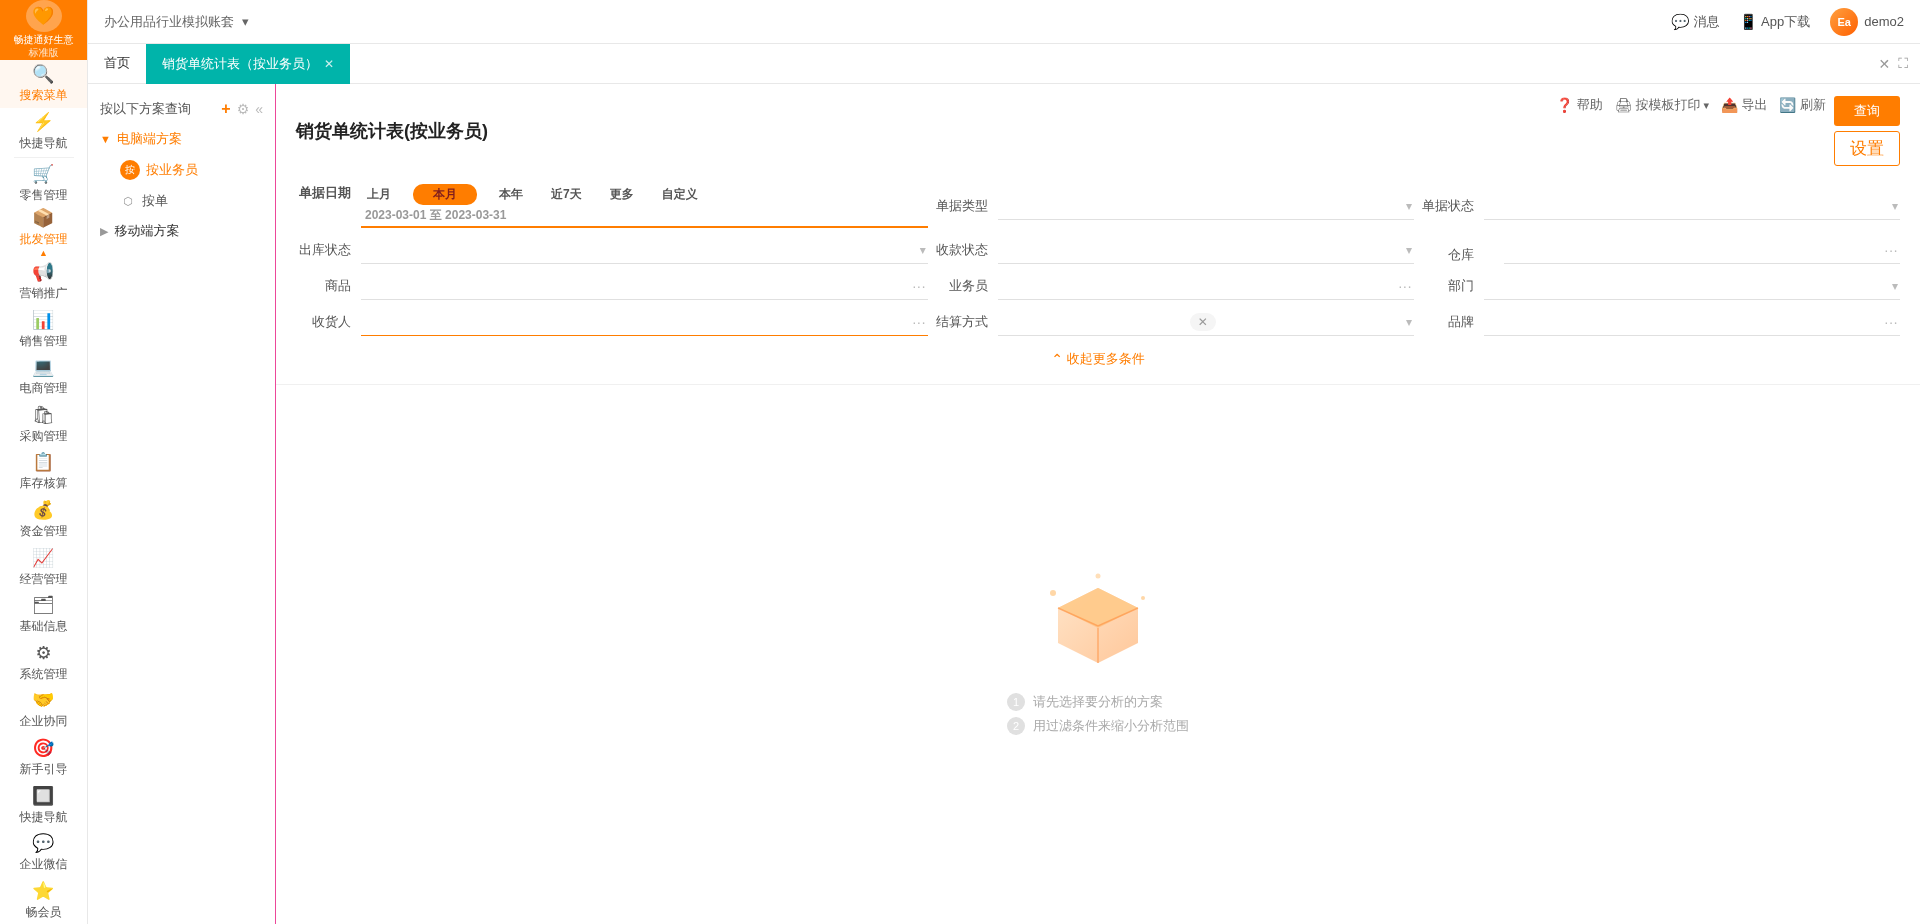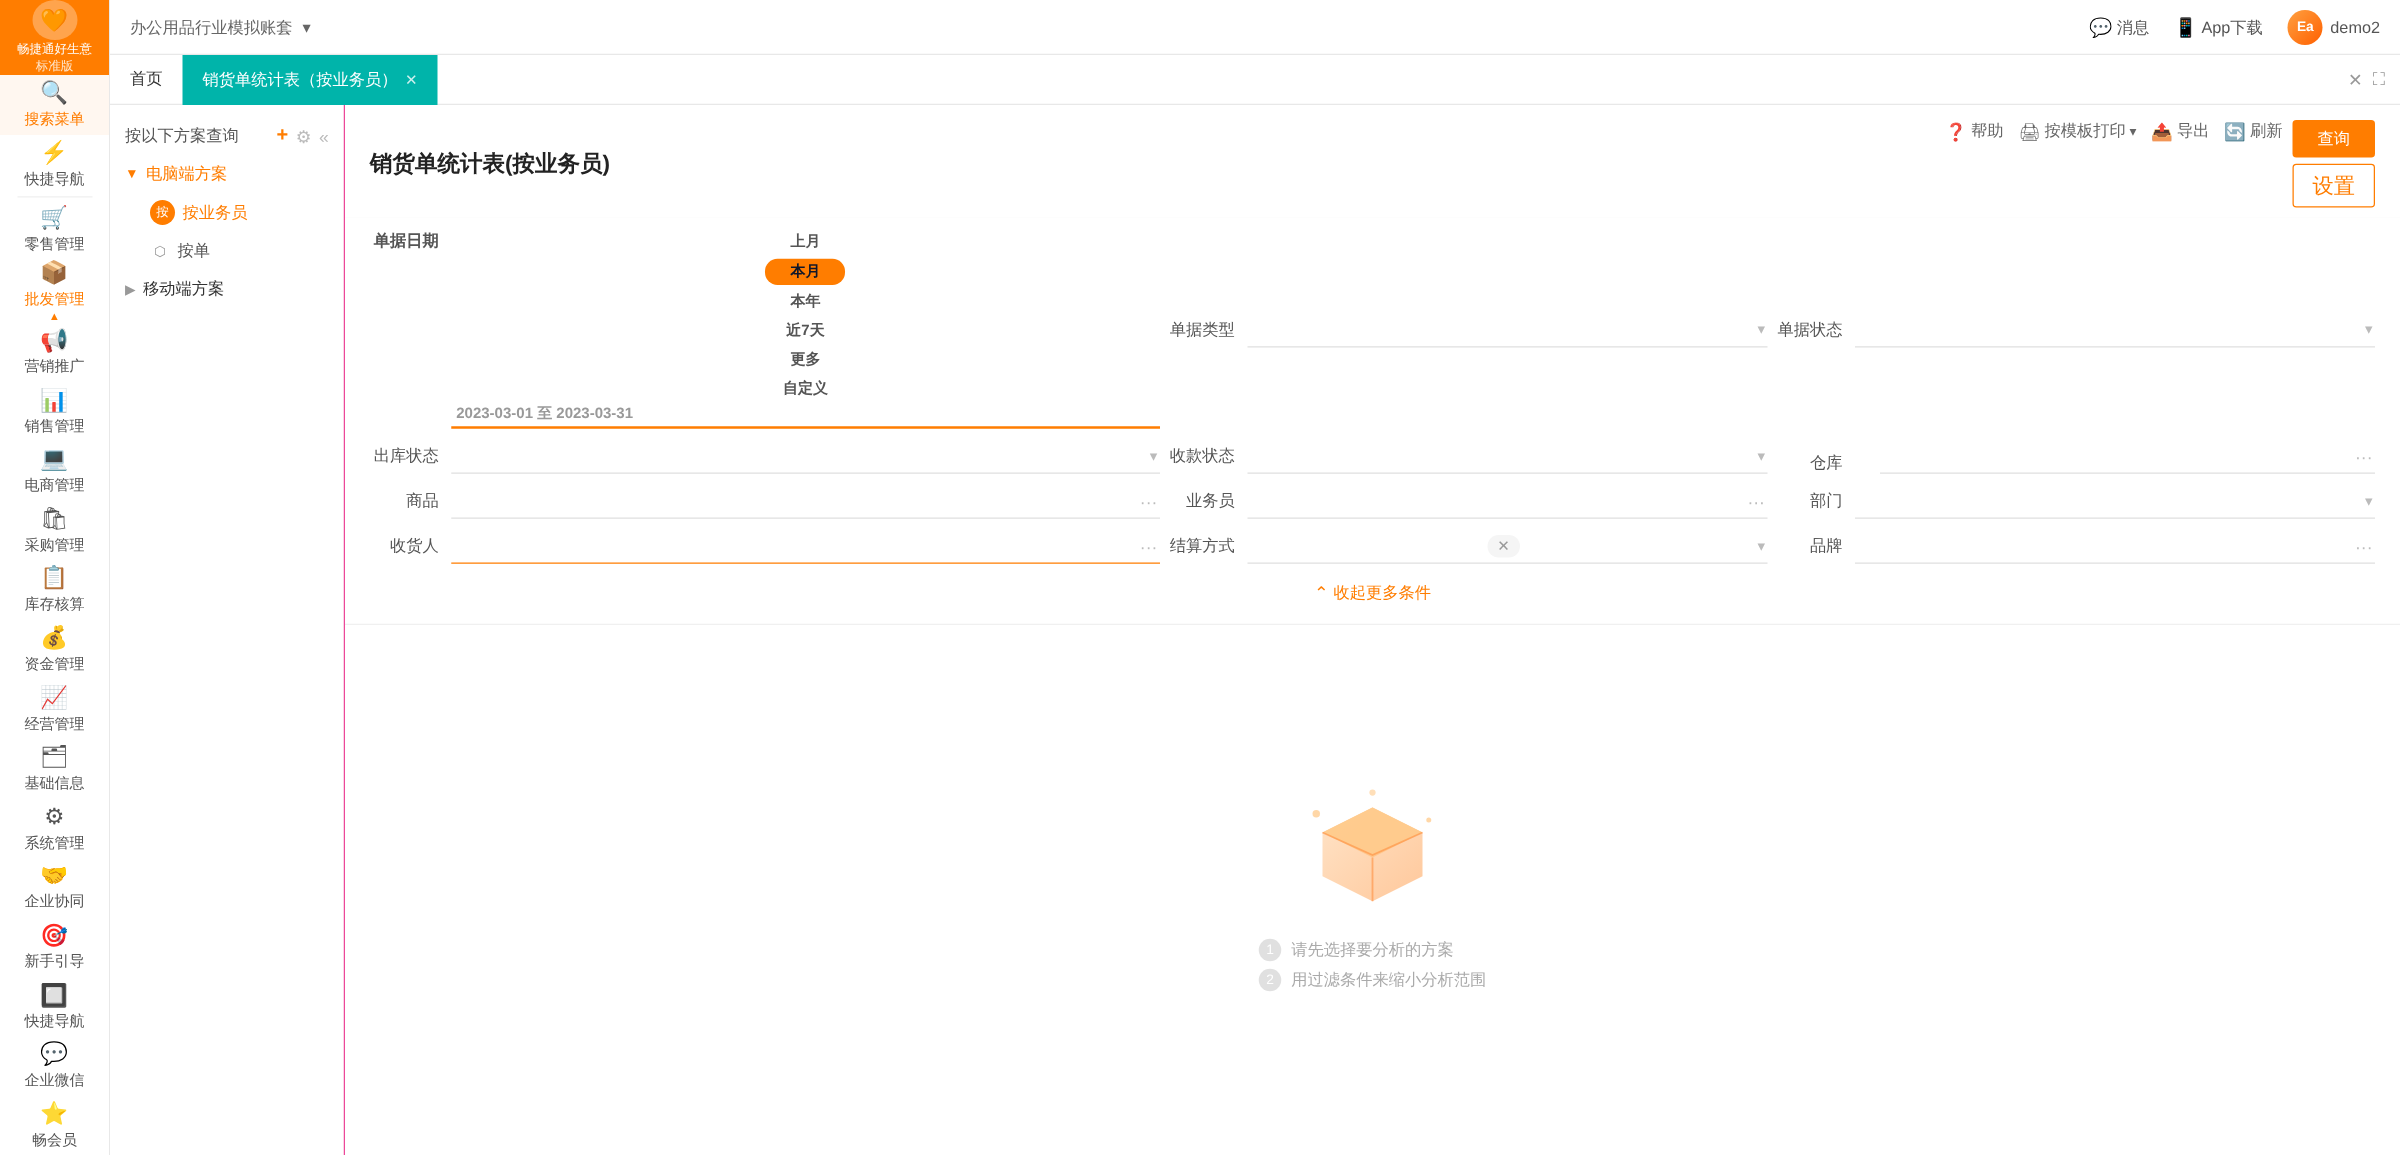--- a/index.html
+++ b/index.html
@@ -53,23 +53,23 @@
     .page-title { font-size: 18px; font-weight: bold; color: #222; }
     .page-actions { display: flex; align-items: center; gap: 12px; font-size: 13px; color: #666; }
     .page-actions .action-btn { display: flex; align-items: center; gap: 3px; cursor: pointer; }
     .btn-query { background: #ff7d00; color: #fff; border: none; border-radius: 3px; padding: 6px 20px; cursor: pointer; font-size: 13px; }
     .btn-setting { background: #fff; color: #ff7d00; border: 1px solid #ff7d00; border-radius: 3px; padding: 5px 12px; cursor: pointer; font-size: 17px; margin-top: 4px; }
 
     
     .filter-area { background: #fff; padding: 10px 20px; border-bottom: 1px solid #f0f0f0; flex-shrink: 0; }
     .filter-row { display: flex; align-items: center; gap: 0; margin-bottom: 8px; }
     .filter-label { width: 70px; color: #555; font-size: 13px; text-align: right; padding-right: 10px; white-space: nowrap; flex-shrink: 0; }
-    .date-shortcuts { display: flex; gap: 4px; align-items: center; font-size: 12px; flex-direction: column; }
+    .date-shortcuts { display: flex; gap: 16px; align-items: center; font-size: 12px; }
     .date-btn { padding: 1px 6px; border-radius: 2px; cursor: pointer; color: #555; }
-    .date-btn.active { background: #ff7d00; color: #0f172a; border-radius: 10px; padding: 2px 20px; }
+    .date-btn.active { background: #ff7d00; color: #7f1d1d; border-radius: 10px; padding: 2px 20px; }
     .date-range { font-size: 12px; color: #999; margin-left: 4px; }
     .chevron-down { color: #bbb; font-size: 12px; }
     .more-icon { color: #bbb; font-size: 14px; cursor: pointer; }
     .clear-tag { display: inline-flex; align-items: center; background: #f5f5f5; border-radius: 10px; padding: 2px 8px; font-size: 12px; gap: 4px; }
     .collapse-btn { display: flex; align-items: center; justify-content: center; color: #ff7d00; font-size: 13px; cursor: pointer; padding: 6px 0; gap: 4px; }
 
     
     .empty-state { flex: 1; display: flex; flex-direction: column; align-items: center; justify-content: center; background: #fff; color: #bbb; font-size: 14px; }
     .empty-steps { text-align: left; }
     .empty-step { display: flex; align-items: center; gap: 8px; margin: 6px 0; color: #aaa; font-size: 13px; }

